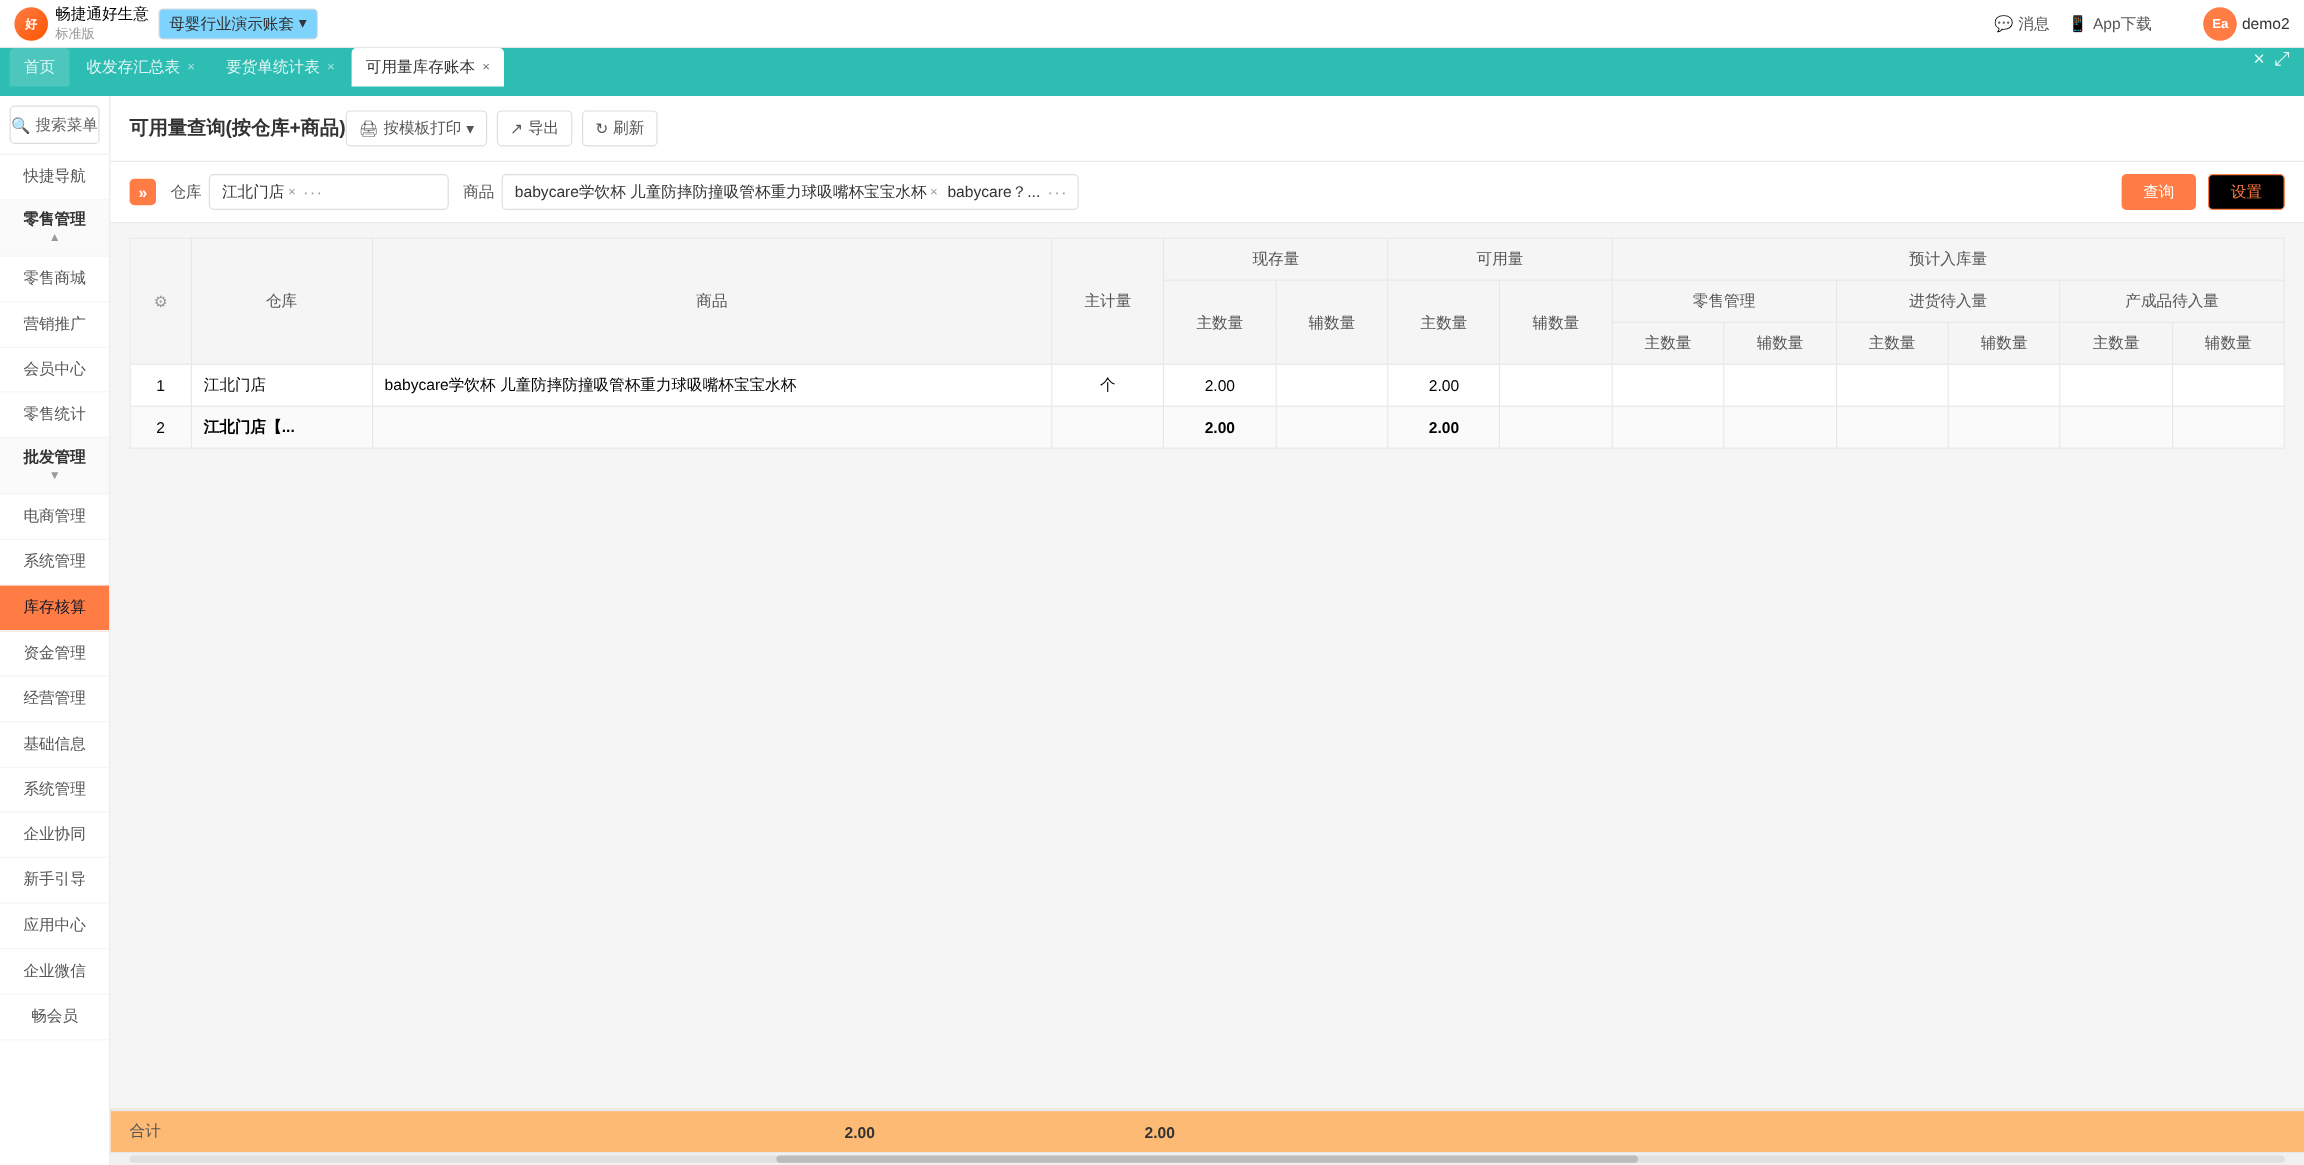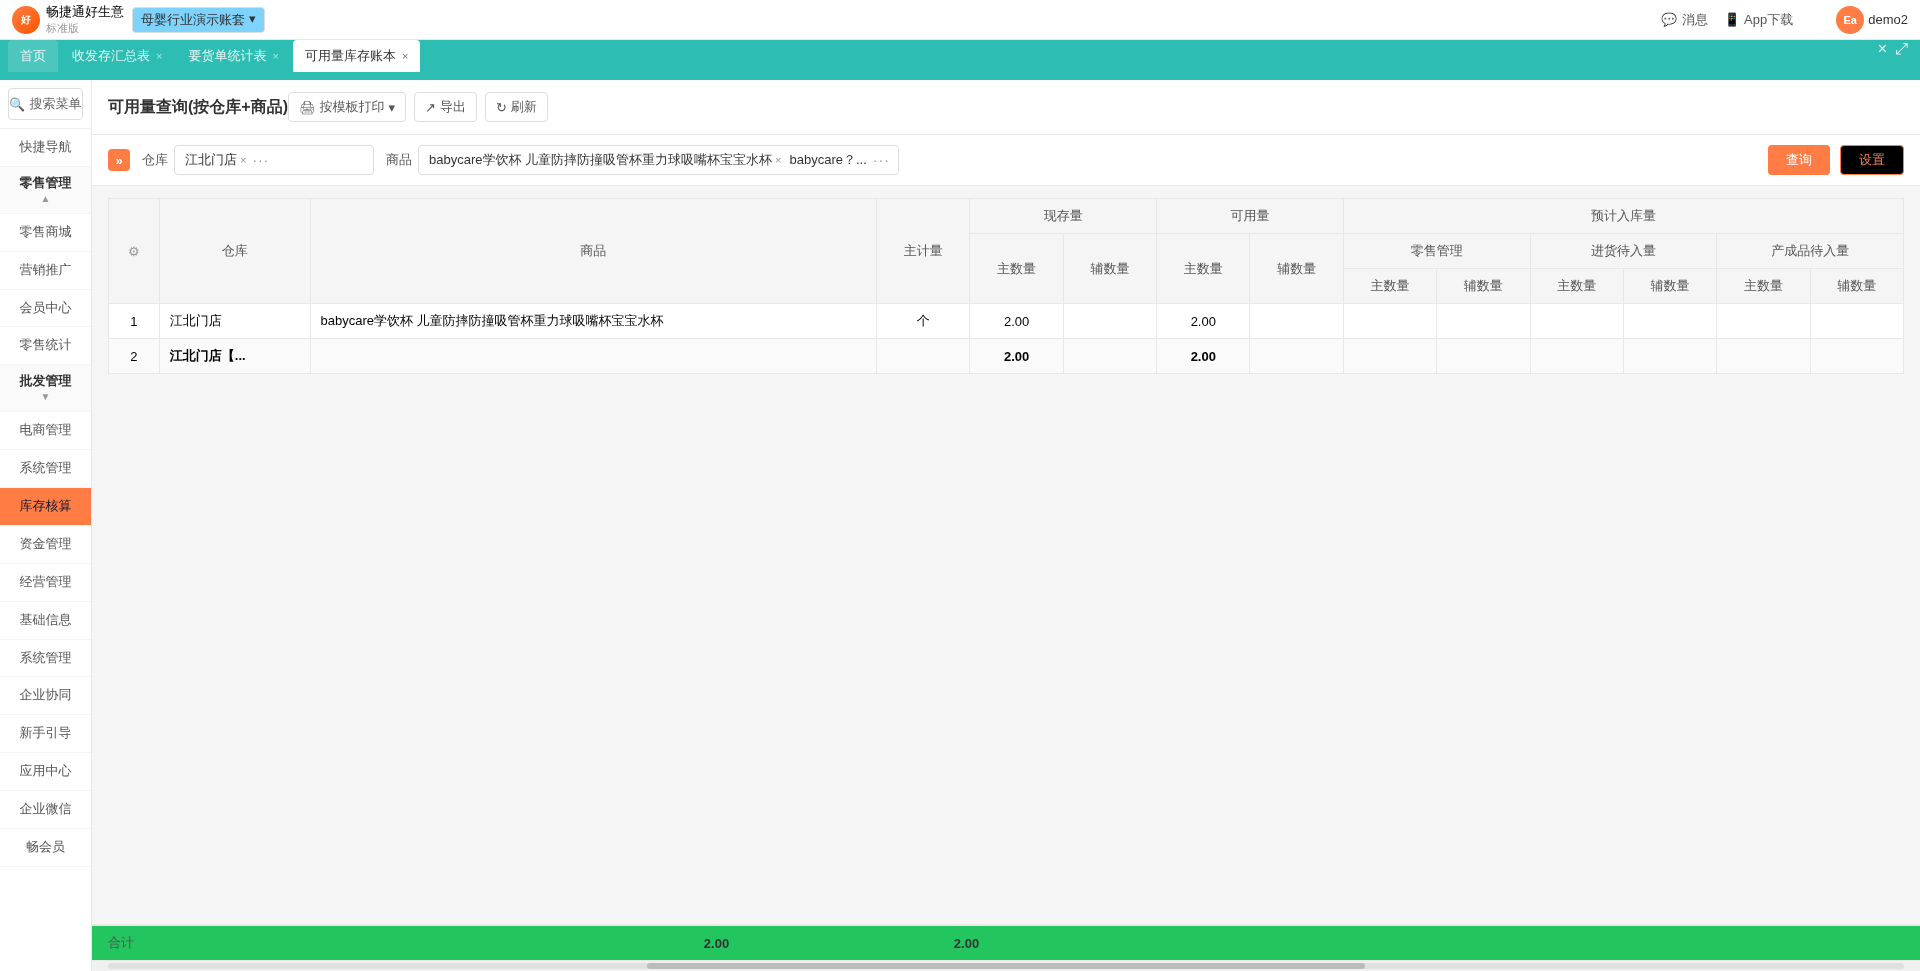--- a/index.html
+++ b/index.html
@@ -203,21 +203,21 @@
       background: #f5f5f5;
       color: #555;
       font-weight: normal;
     }
     tbody tr:nth-child(even) { background: #fafafa; }
     td.text-left { text-align: left; }
     td.bold { font-weight: bold; }
 
     
     .table-footer {
-      background: #22c55e;
+      background: #fdba74;
       border-top: 2px solid #e8e8e8;
       display: flex;
       align-items: center;
       padding: 8px 16px;
       flex-shrink: 0;
       border-bottom: 1px solid #e8e8e8;
       font-size: 13px;
     }
     .footer-label { color: #555; margin-right: 20px; }
     .footer-cells { display: flex; gap: 0; flex: 1; }

